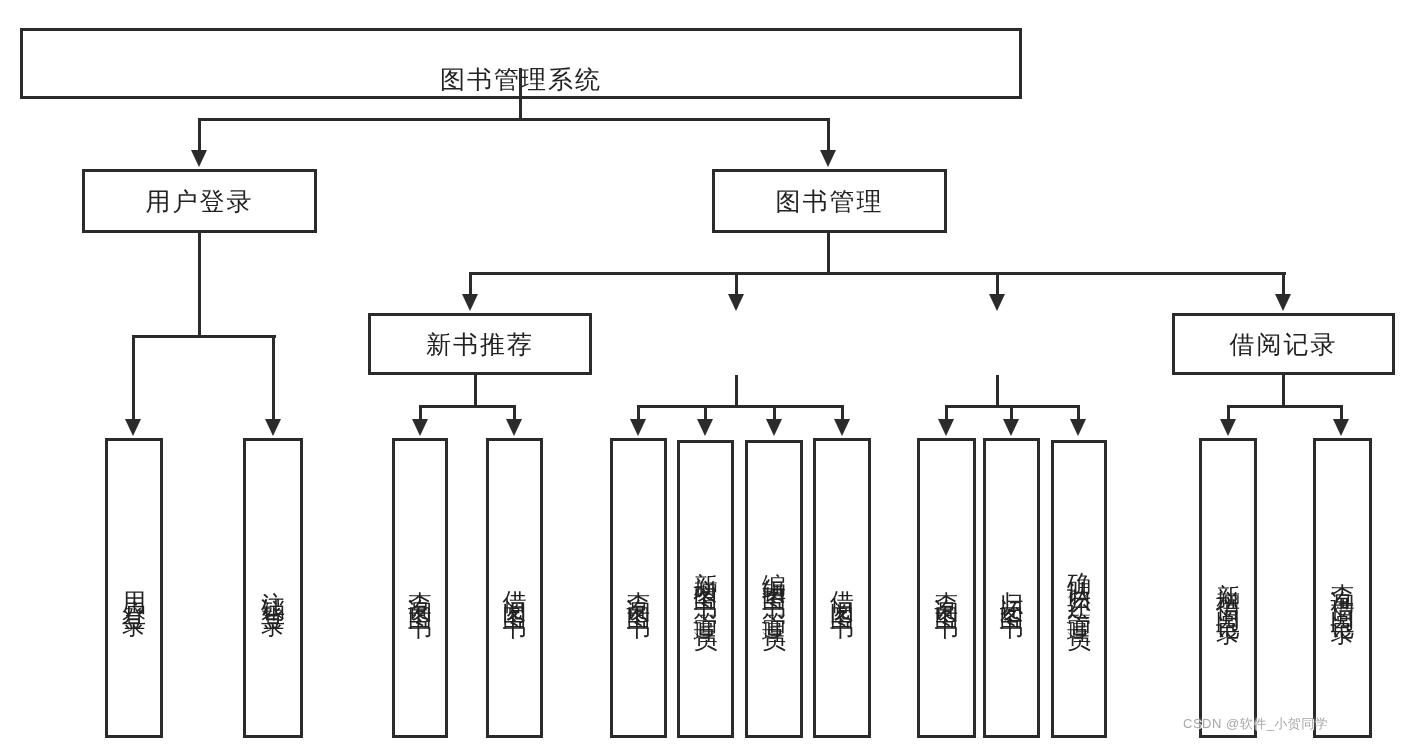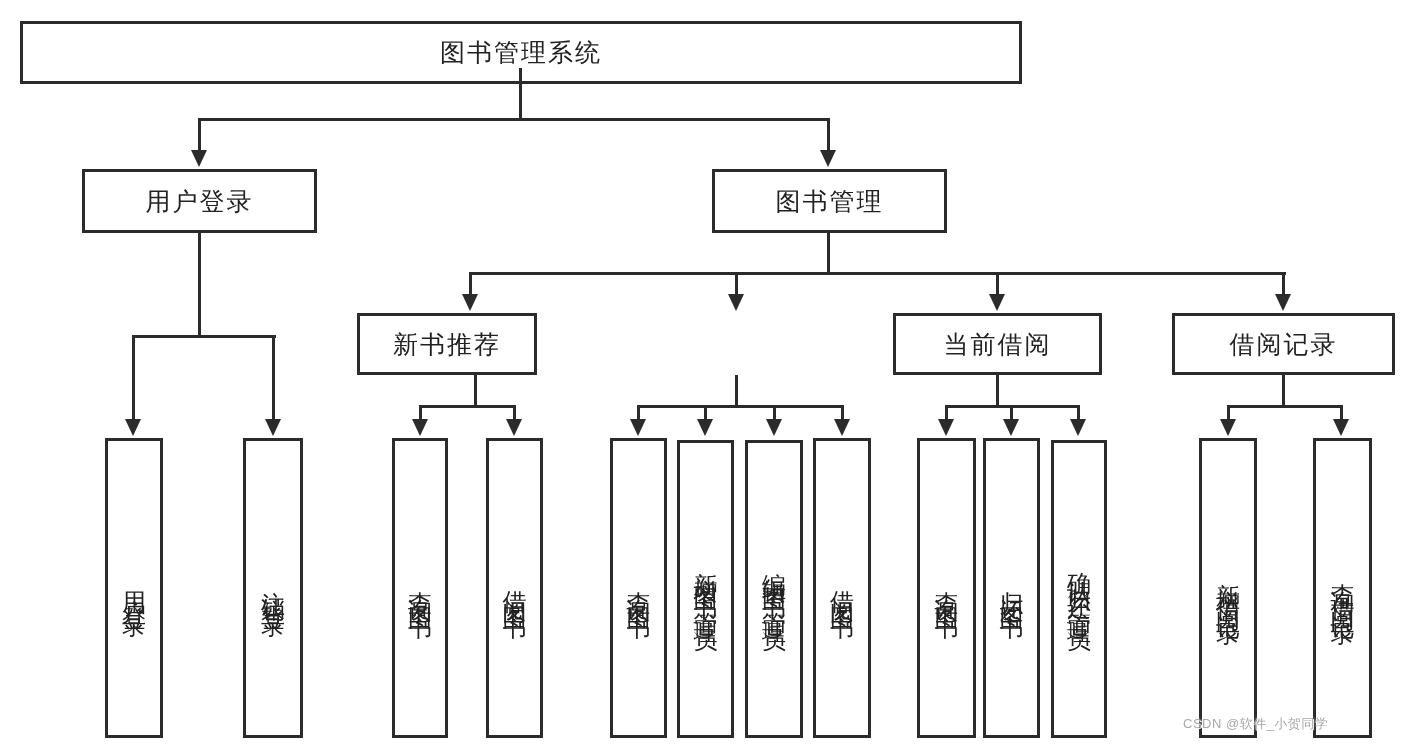--- a/index.html
+++ b/index.html
@@ -57,21 +57,21 @@
     white-space:nowrap;
     text-shadow:0 0 3px #ffffff,1px 1px 0 #ffffff;
     z-index:5;
   }
 </style>
 </head>
 <body>
 
 <div id="canvas">
 
-  <div class="hnode" style="left:20px;top:21px;width:1002px;height:63px;">
+  <div class="hnode" style="left:20px;top:28px;width:1002px;height:71px;align-items:flex-end;">
     <span>图书管理系统</span>
   </div>
 
   <div class="ln" style="left:519px;top:68px;width:3px;height:52px;"></div>
   <div class="ln" style="left:198px;top:118px;width:632px;height:3px;"></div>
 
   <div class="ln" style="left:198px;top:118px;width:3px;height:34px;"></div>
   <div class="ah" style="left:191px;top:150px;"></div>
 
   <div class="ln" style="left:827px;top:118px;width:3px;height:34px;"></div>
@@ -96,25 +96,22 @@
 
   <div class="ln" style="left:469px;top:272px;width:3px;height:24px;"></div>
   <div class="ah" style="left:462px;top:294px;"></div>
   <div class="ln" style="left:735px;top:272px;width:3px;height:24px;"></div>
   <div class="ah" style="left:728px;top:294px;"></div>
   <div class="ln" style="left:996px;top:272px;width:3px;height:24px;"></div>
   <div class="ah" style="left:989px;top:294px;"></div>
   <div class="ln" style="left:1282px;top:272px;width:3px;height:24px;"></div>
   <div class="ah" style="left:1275px;top:294px;"></div>
 
-  <div class="hnode" style="left:357px;top:313px;width:180px;height:62px;">
+  <div class="hnode" style="left:368px;top:313px;width:224px;height:62px;">
     <span>新书推荐</span>
-  </div>
-  <div class="hnode" style="left:893px;top:313px;width:209px;height:62px;">
-    <span>当前借阅</span>
   </div>
   <div class="hnode" style="left:1172px;top:313px;width:223px;height:62px;">
     <span>借阅记录</span>
   </div>
 
   <div class="ln" style="left:474px;top:375px;width:3px;height:32px;"></div>
   <div class="ln" style="left:419px;top:405px;width:97px;height:3px;"></div>
   <div class="ln" style="left:419px;top:405px;width:3px;height:16px;"></div>
   <div class="ah" style="left:412px;top:419px;"></div>
   <div class="ln" style="left:513px;top:405px;width:3px;height:16px;"></div>

